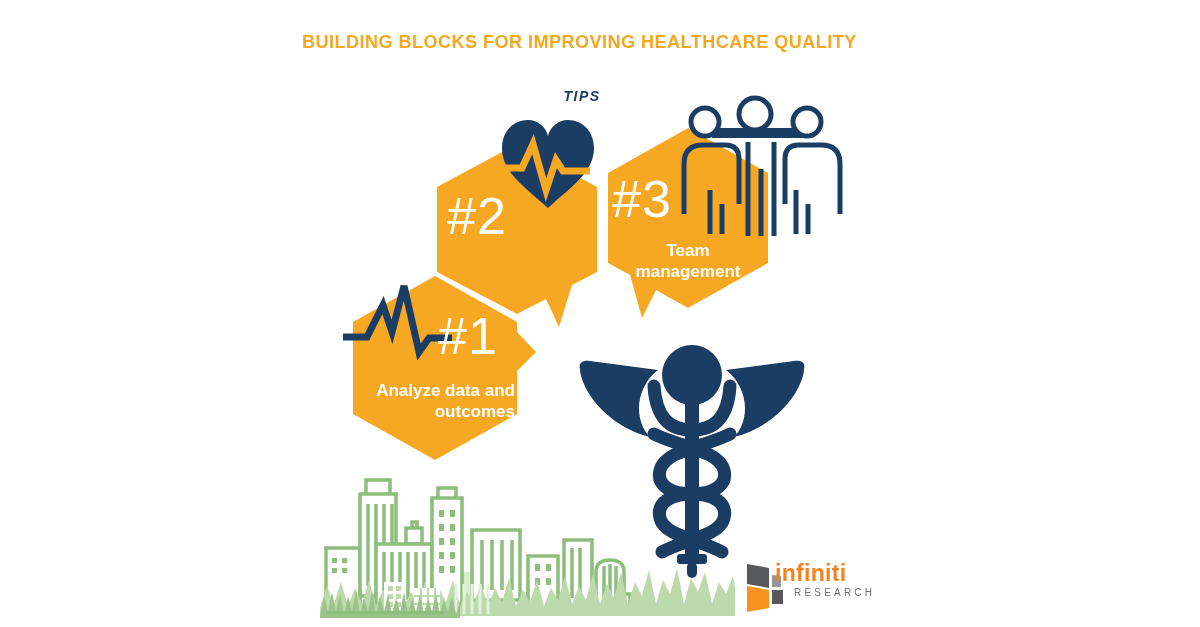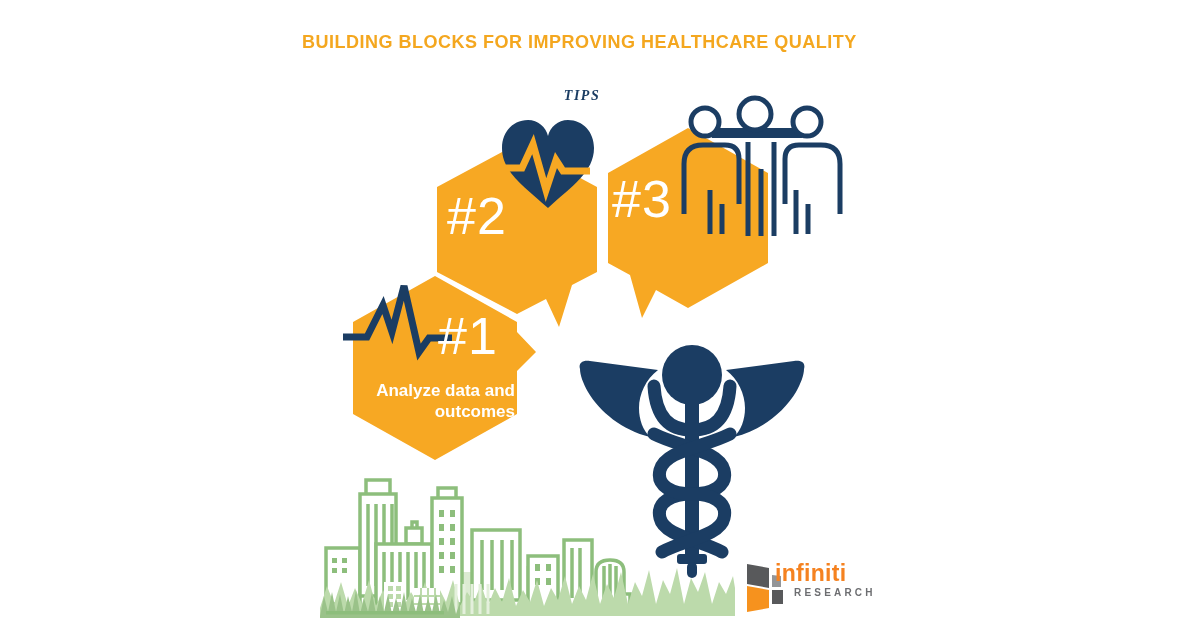--- a/index.html
+++ b/index.html
@@ -10,21 +10,21 @@
   }
   .stage svg{position:absolute;left:0;top:0;}
   .title{
     position:absolute;left:302px;top:26px;width:560px;
     color:#f4a71f;font-size:18px;font-weight:bold;
     letter-spacing:.5px;line-height:33px;
   }
   .subtitle{
     position:absolute;left:302px;top:88px;width:560px;
     text-align:center;color:#1b3d63;font-size:14px;font-weight:bold;
-    font-style:italic;letter-spacing:1.5px;font-family:Liberation Serif, serif;
+    font-style:italic;letter-spacing:1.5px;
   }
   .tip-number{
     position:absolute;color:#ffffff;font-size:52px;font-weight:400;
     line-height:1;letter-spacing:1px;
   }
   .tip-label{
     position:absolute;color:#ffffff;font-size:17px;font-weight:bold;
     text-align:center;line-height:21px;
   }
   .num-1{left:438px;top:310px;}
@@ -33,21 +33,21 @@
   .label-1{left:355px;top:380px;width:160px;text-align:right;}
   .label-2{left:427px;top:252px;width:180px;}
   .label-3{left:628px;top:240px;width:120px;}
   .brand{position:absolute;left:745px;top:558px;width:150px;height:58px;}
   .brand-name{
     position:absolute;left:30px;top:2px;color:#f58220;
     font-size:23px;font-weight:bold;letter-spacing:.3px;
   }
   .brand-tagline{
     position:absolute;left:49px;top:29px;color:#6d6e71;
-    font-size:10px;font-weight:bold;letter-spacing:3.2px;
+    font-size:10px;font-weight:normal;letter-spacing:3.2px;
   }
 </style>
 </head>
 <body>
 
 <div class="stage">
 
   <svg width="1200" height="627" viewBox="0 0 1200 627">
 
     <polygon fill="#f7a823" points="517,144 597,187 597,272 572,285 559,327 546,299 517,314 437,272 437,187"></polygon>
@@ -200,20 +200,21 @@
       <polygon points="27,32 38,32 38,46 27,46" fill="#58595b"></polygon>
     </g>
   </svg>
 
   <div class="title">BUILDING BLOCKS FOR IMPROVING HEALTHCARE QUALITY</div>
   <div class="subtitle">TIPS</div>
 
   <div class="tip-number num-2">#2</div>
 
   <div class="tip-number num-3">#3</div>
+  <div class="tip-label label-3">Team management</div>
 
   <div class="tip-number num-1">#1</div>
   <div class="tip-label label-1">Analyze data and outcomes</div>
 
   <div class="brand">
     <div class="brand-name">infiniti</div>
     <div class="brand-tagline">RESEARCH</div>
   </div>
 
 </div>

